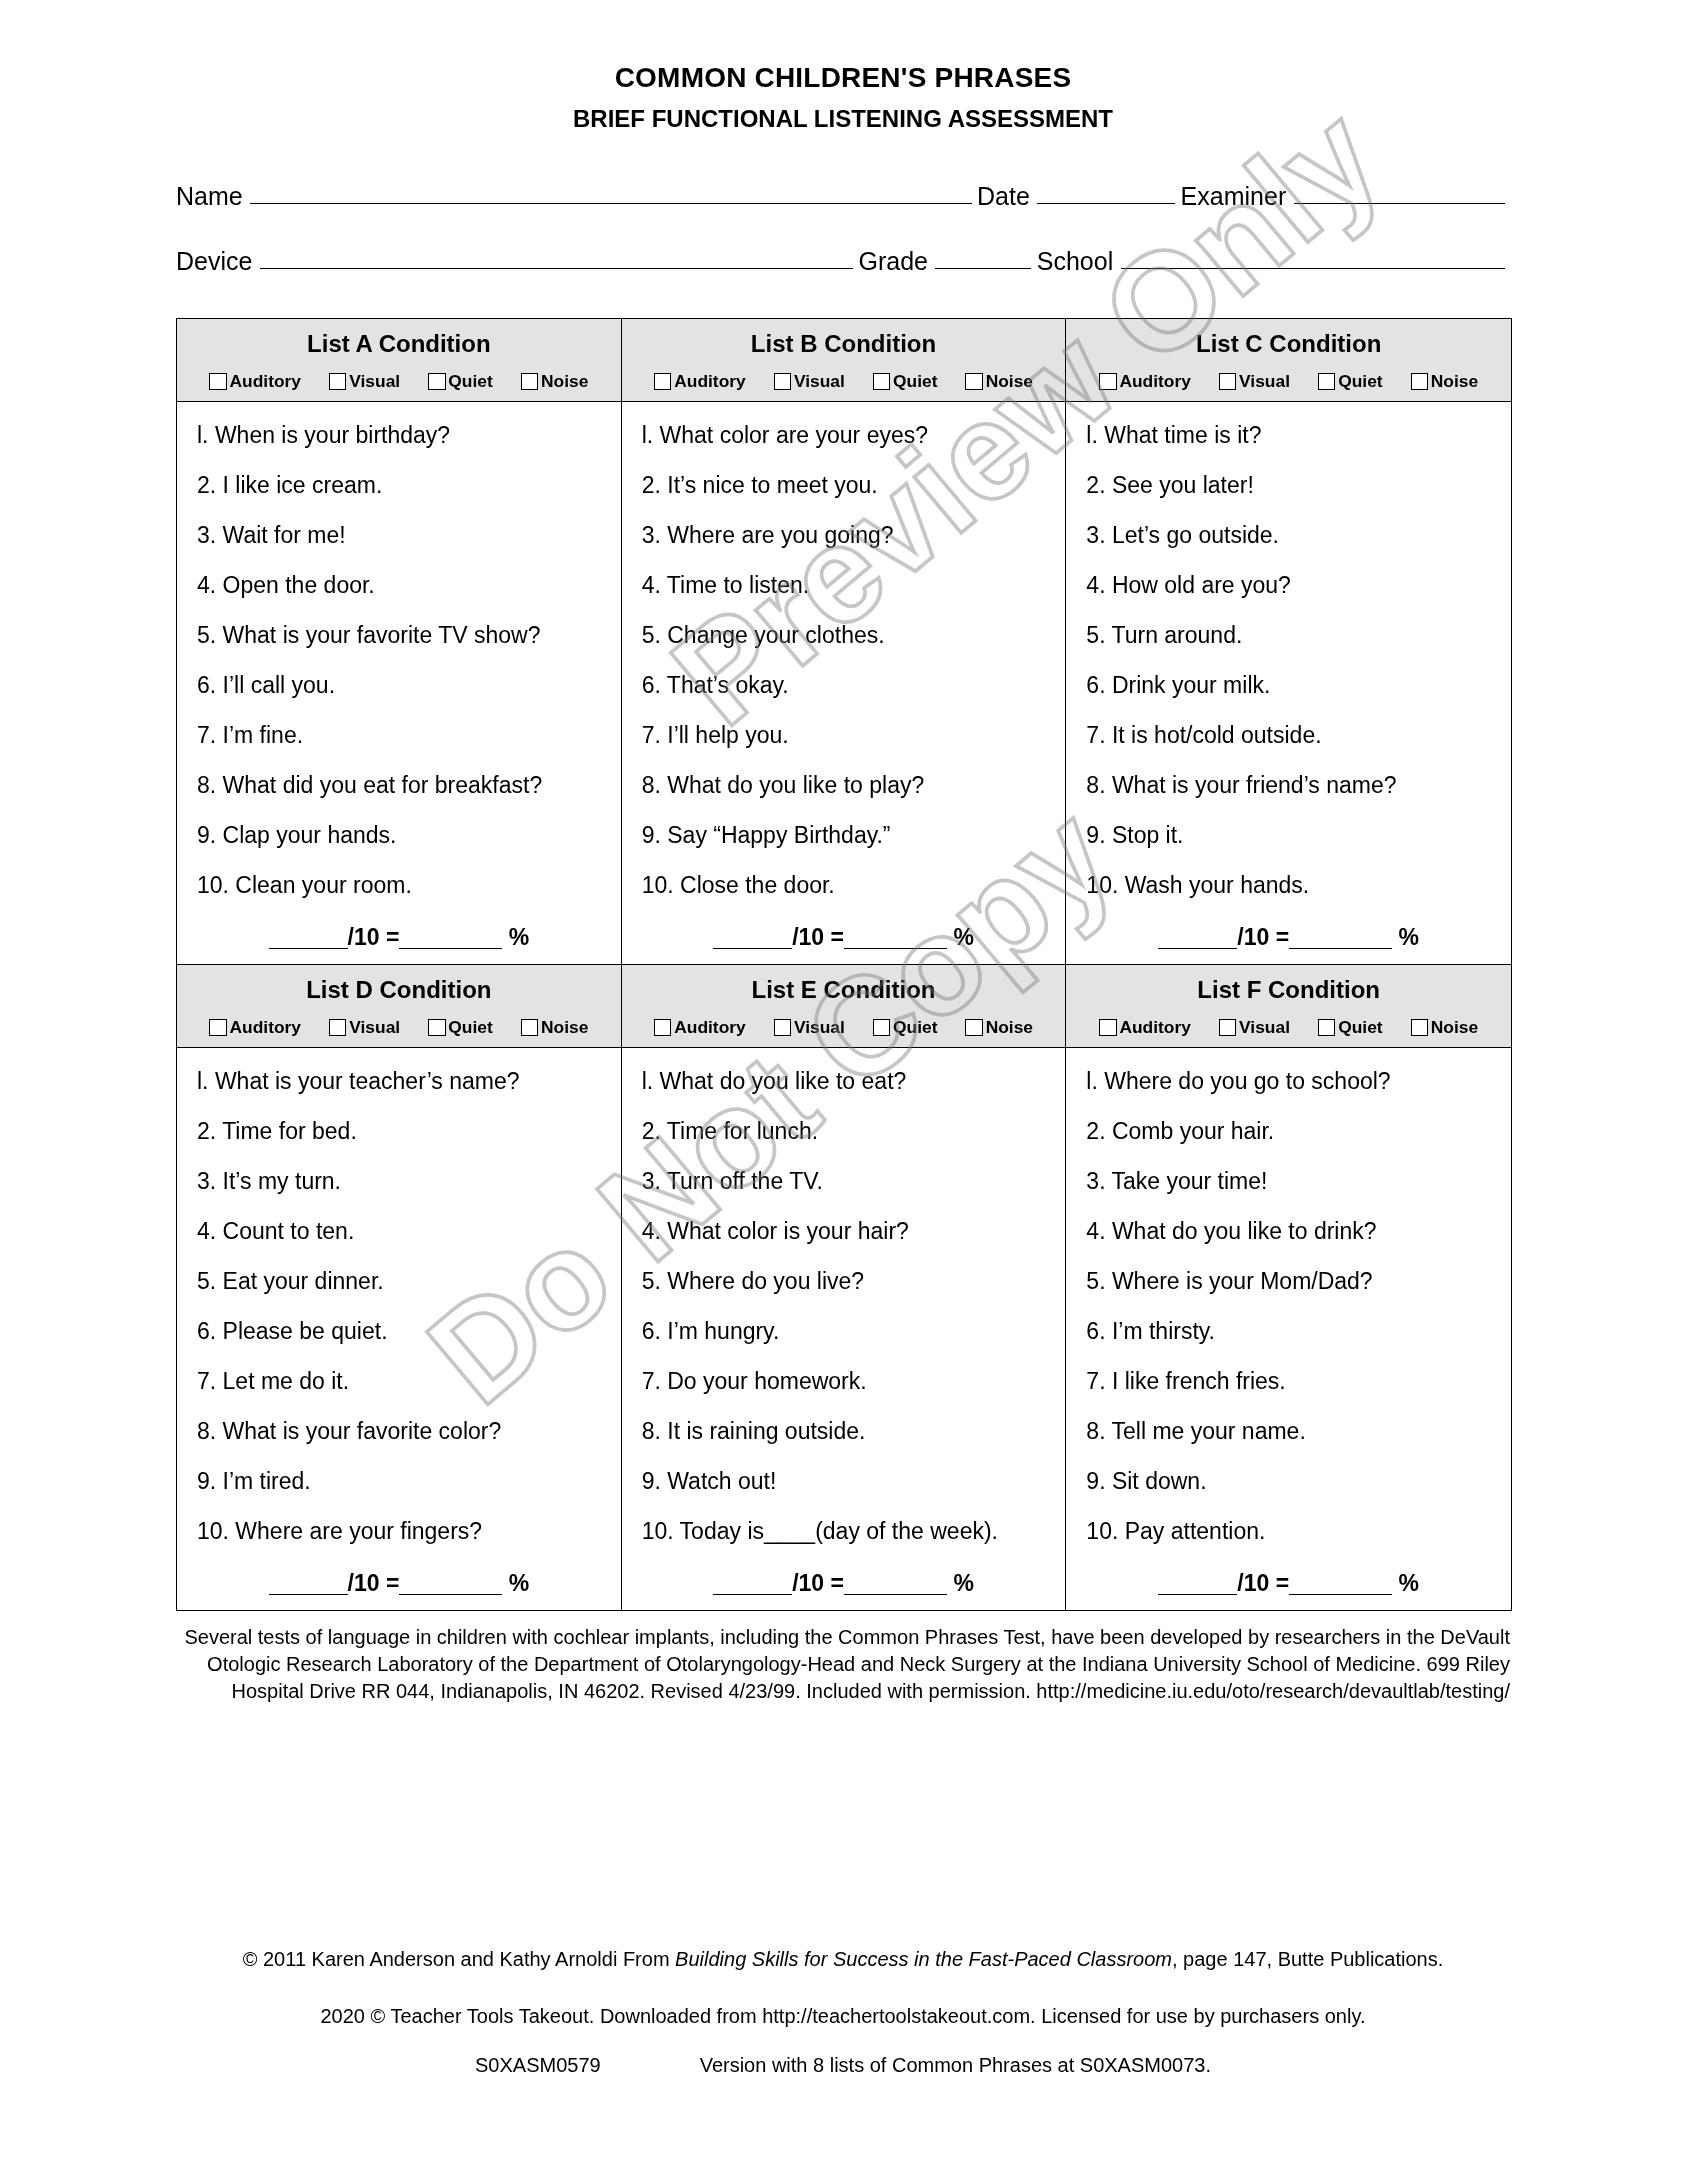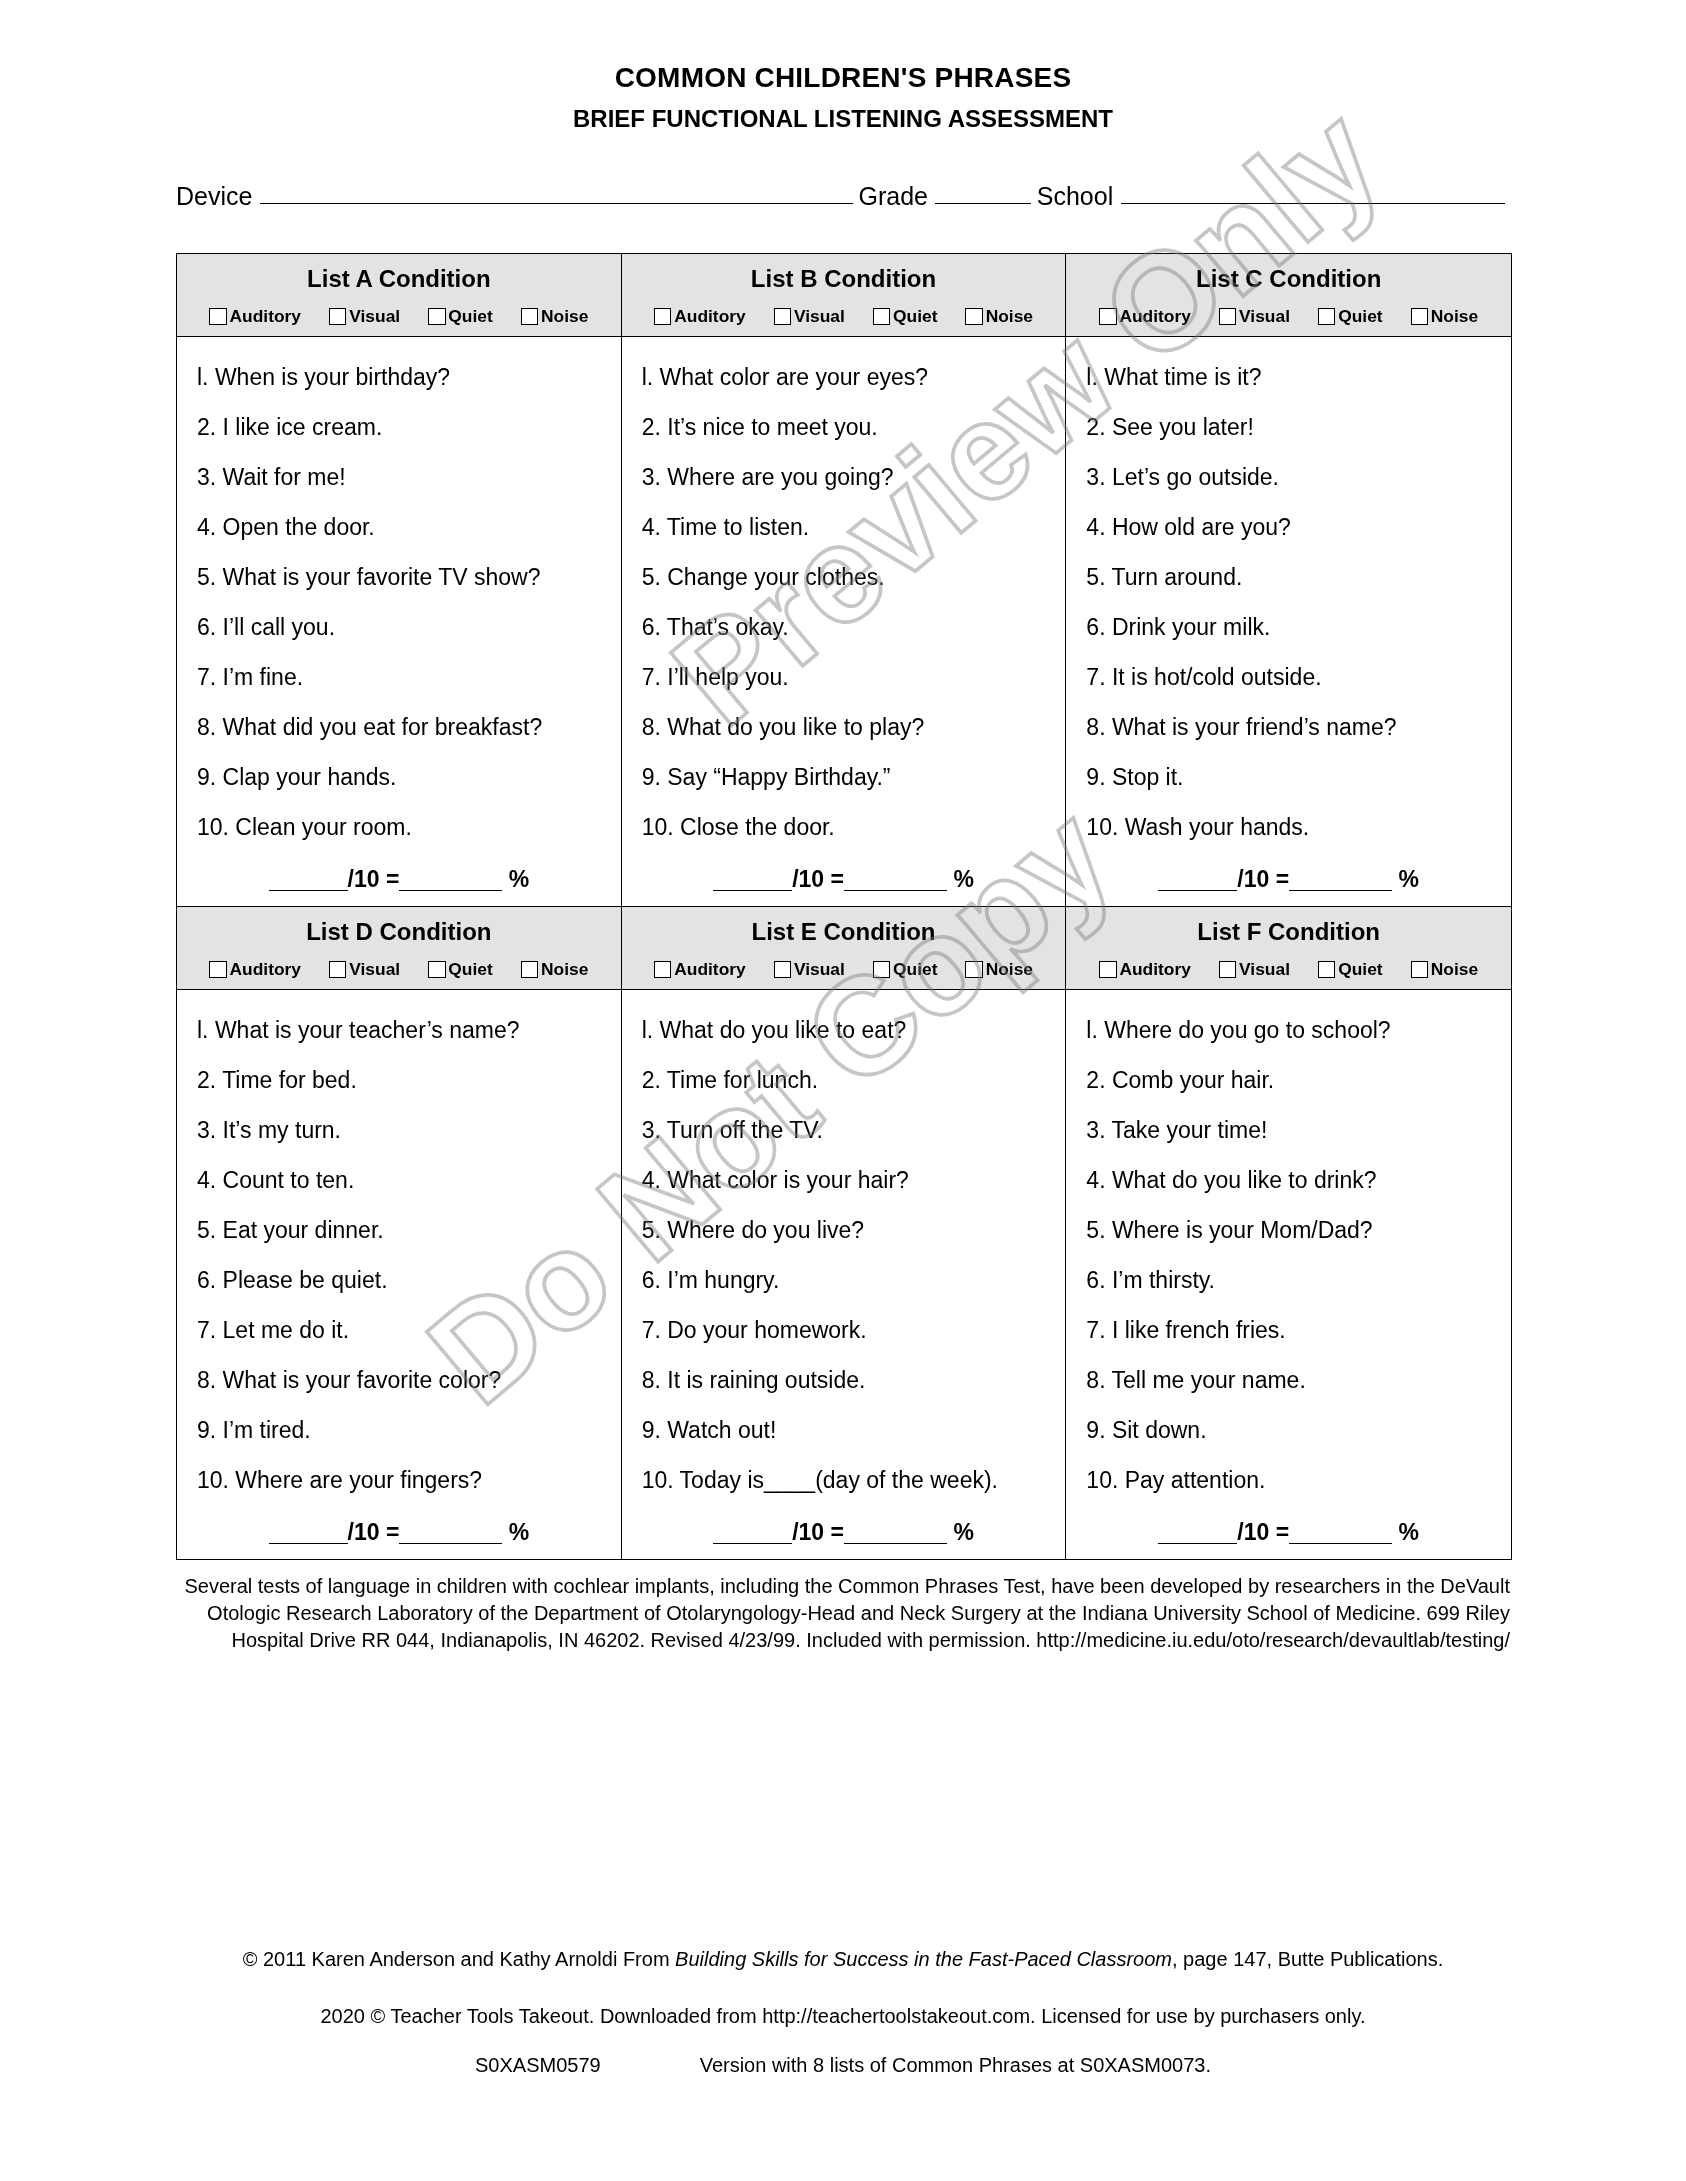--- a/index.html
+++ b/index.html
@@ -115,21 +115,21 @@
     width: 17.4px;
     height: 17.4px;
     border: 1.8px solid #000;
     background: #ffffff;
     margin-right: 2.8px;
     box-sizing: border-box;
     flex: 0 0 auto;
   }
 
   .list-body {
-    padding: 29px 0 0 20px;
+    padding: 22px 0 0 20px;
     flex: 1 1 auto;
     display: flex;
     flex-direction: column;
   }
   .phrase {
     font-size: 23px;
     line-height: 1.0;
     margin-bottom: 27px;
     white-space: nowrap;
   }
@@ -207,20 +207,28 @@
 <body>
 
 <div class="page">
 
   <div class="title-block">
     <h1 class="doc-title">COMMON CHILDREN'S PHRASES</h1>
     <h2 class="doc-subtitle">BRIEF FUNCTIONAL LISTENING ASSESSMENT</h2>
   </div>
 
   <div class="info-rows">
+    <div class="info-row">
+      <span class="info-label">Name</span>
+      <span class="rule grow"></span>
+      <span class="info-label">Date</span>
+      <span class="rule w-date"></span>
+      <span class="info-label">Examiner</span>
+      <span class="rule w-exam"></span>
+    </div>
     <div class="info-row">
       <span class="info-label">Device</span>
       <span class="rule grow"></span>
       <span class="info-label">Grade</span>
       <span class="rule w-grade"></span>
       <span class="info-label">School</span>
       <span class="rule w-school"></span>
     </div>
   </div>
 

